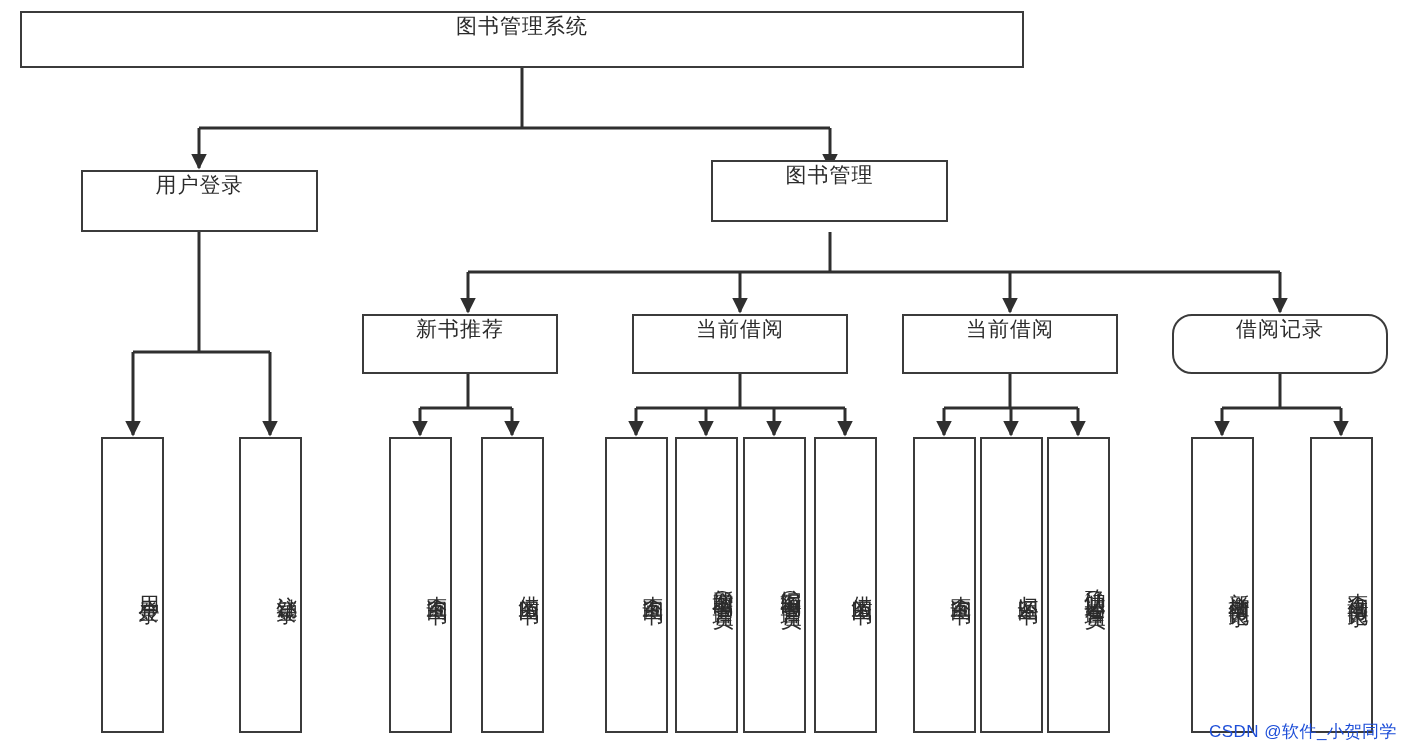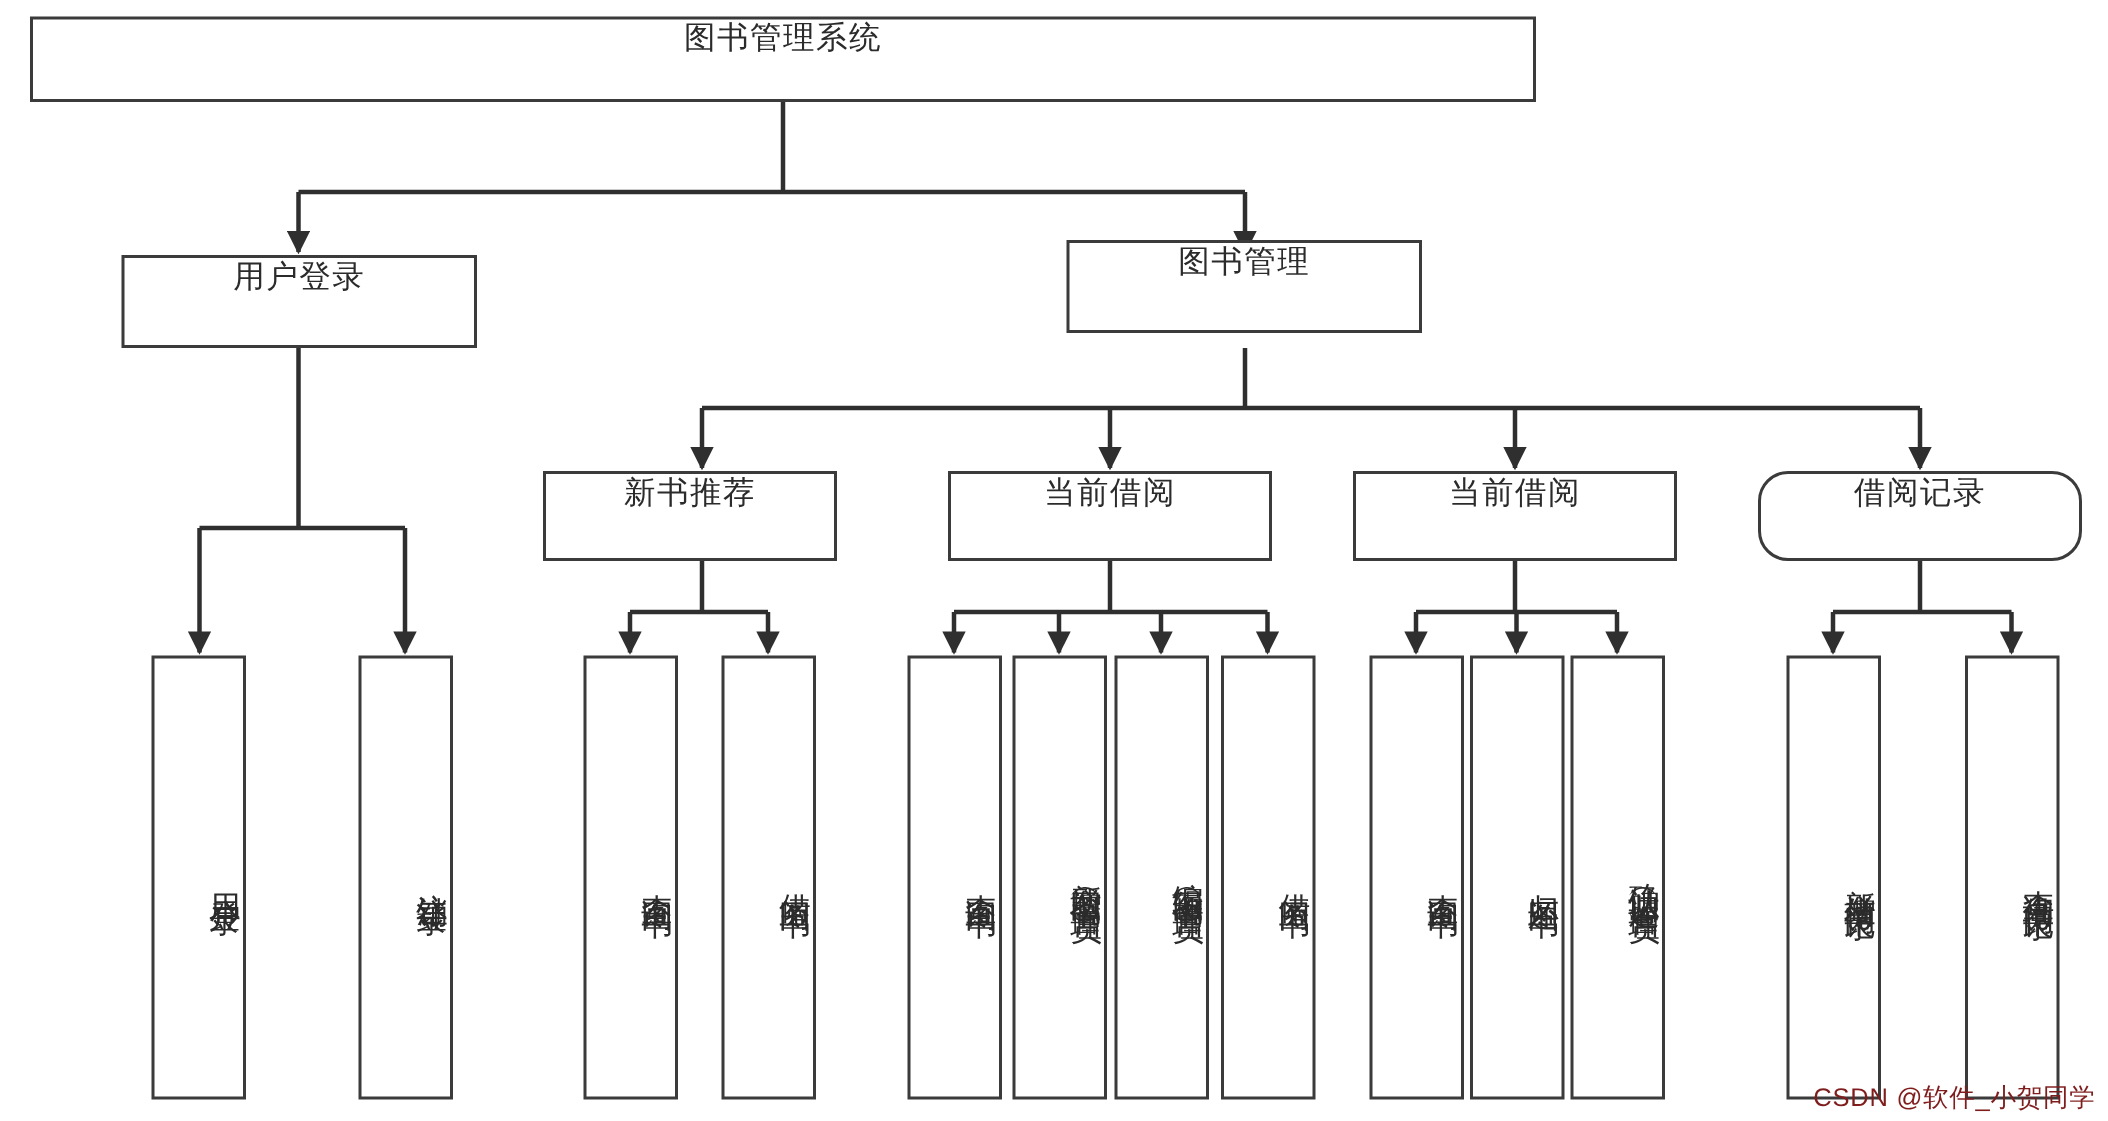--- a/index.html
+++ b/index.html
@@ -57,21 +57,21 @@
     writing-mode: vertical-rl;
     text-orientation: upright;
     display: block;
     white-space: nowrap;
   }
   #watermark {
     position: absolute;
     right: 8px;
     bottom: 4px;
     font-size: 17px;
-    color: #7f1d1d;
+    color: #1d4ed8;
     z-index: 5;
     white-space: nowrap;
     letter-spacing: 0.5px;
   }
 </style>
 </head>
 <body>
 
 <div id="canvas">
 

